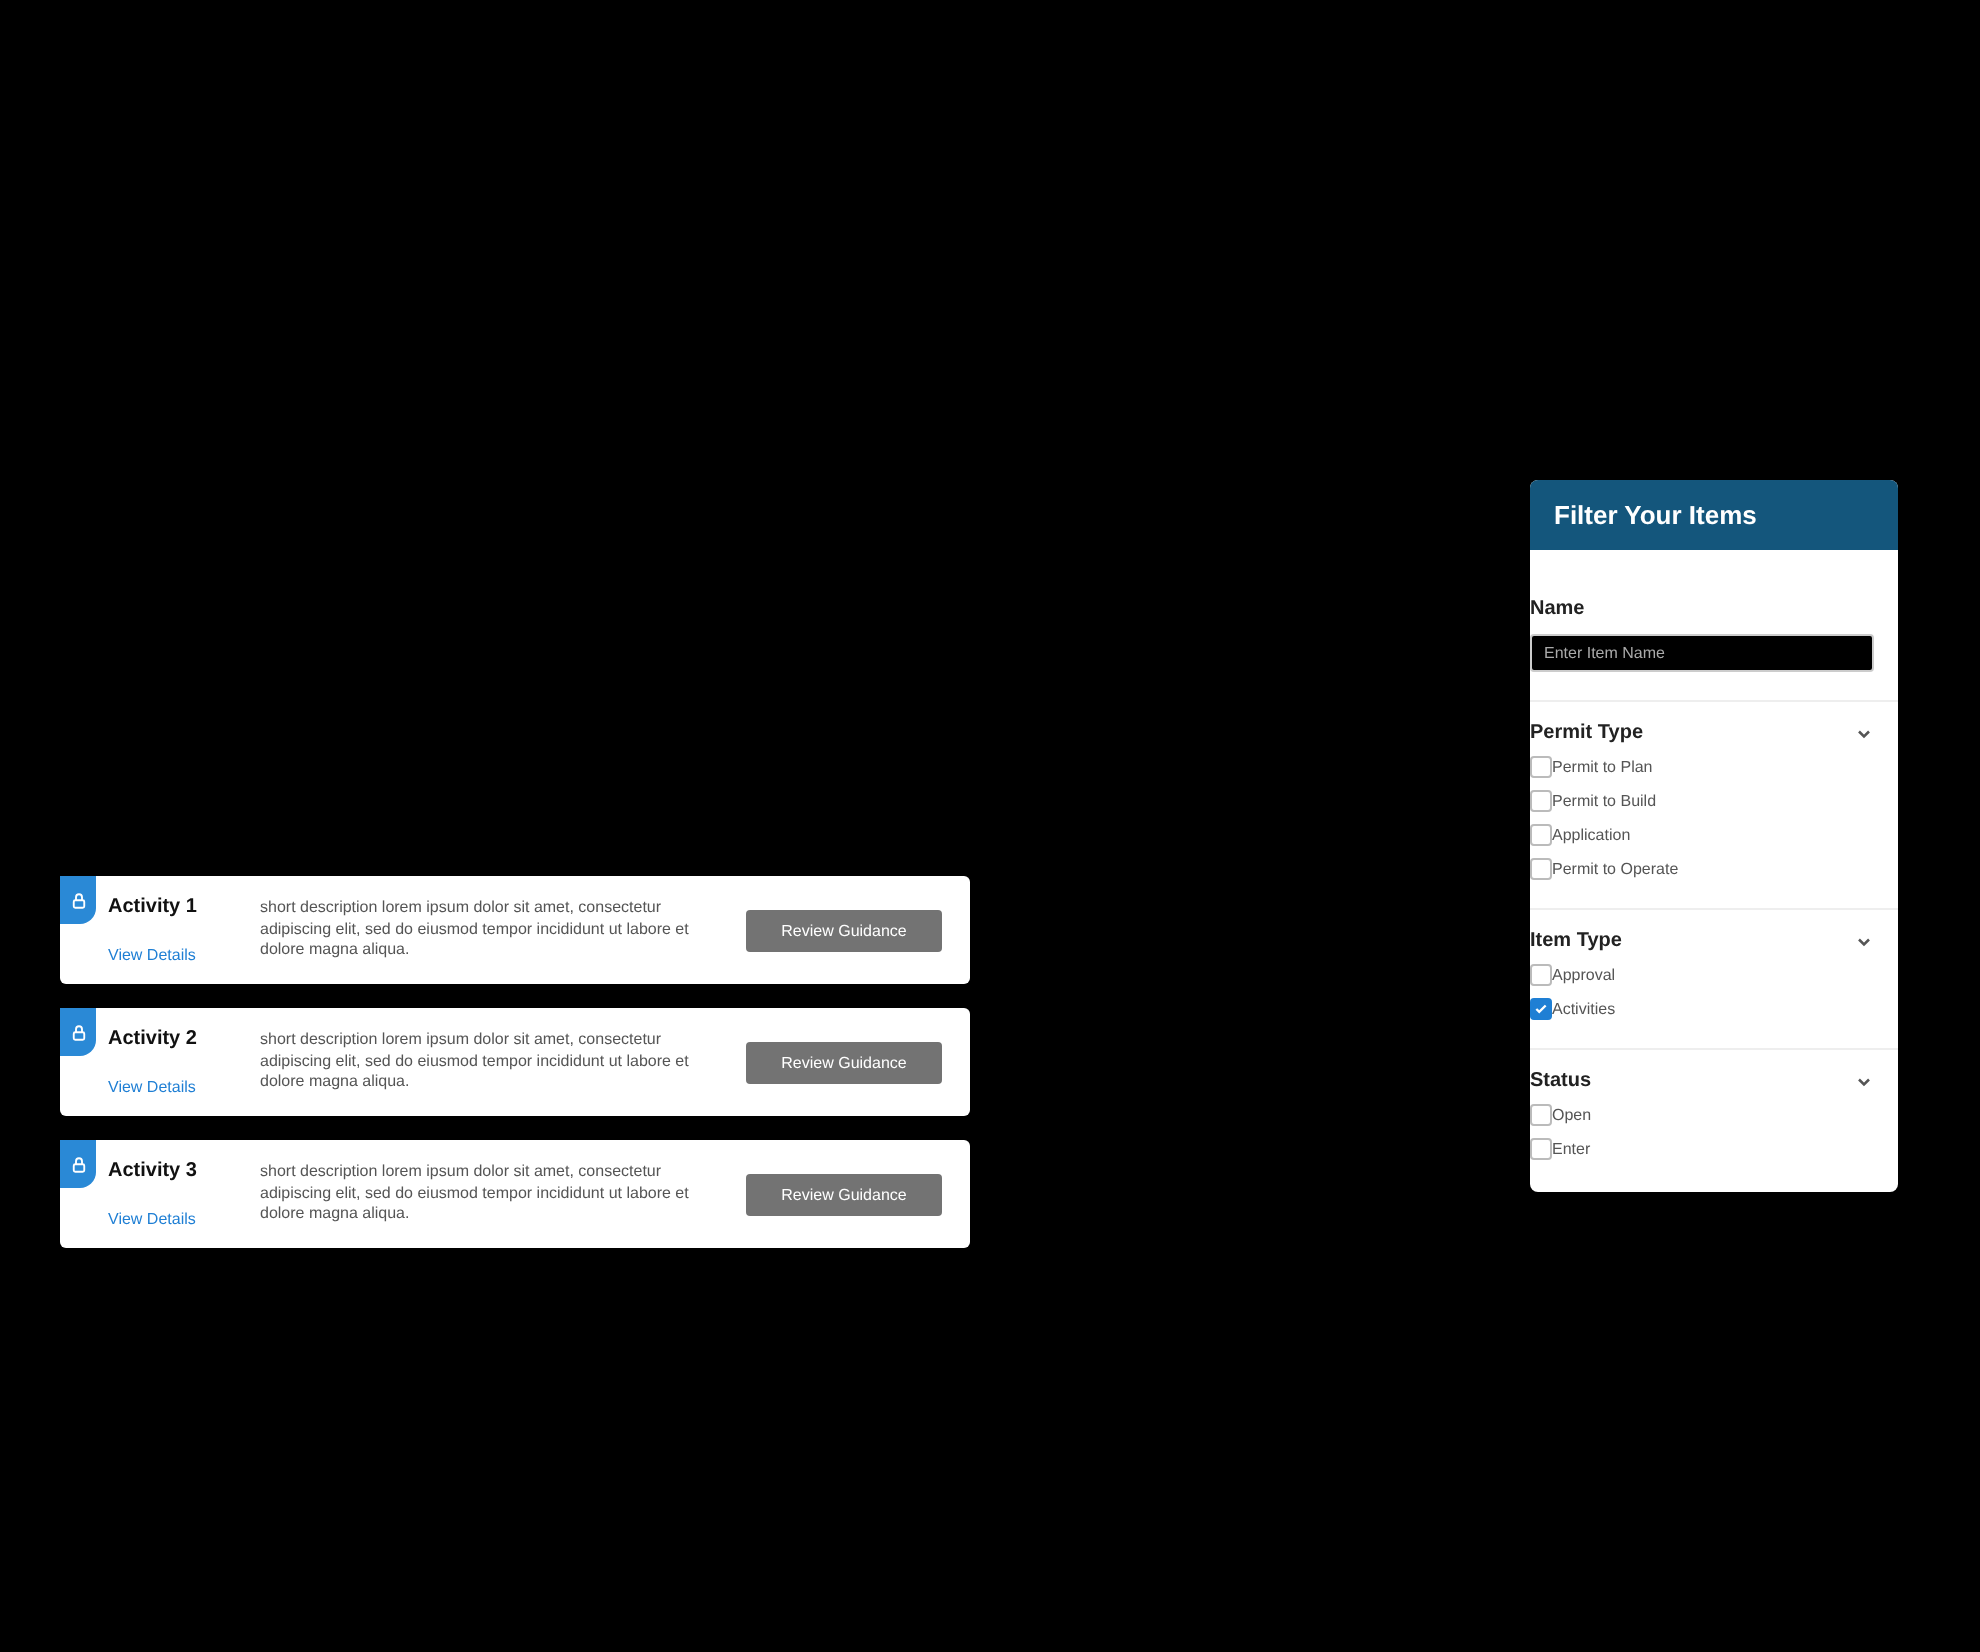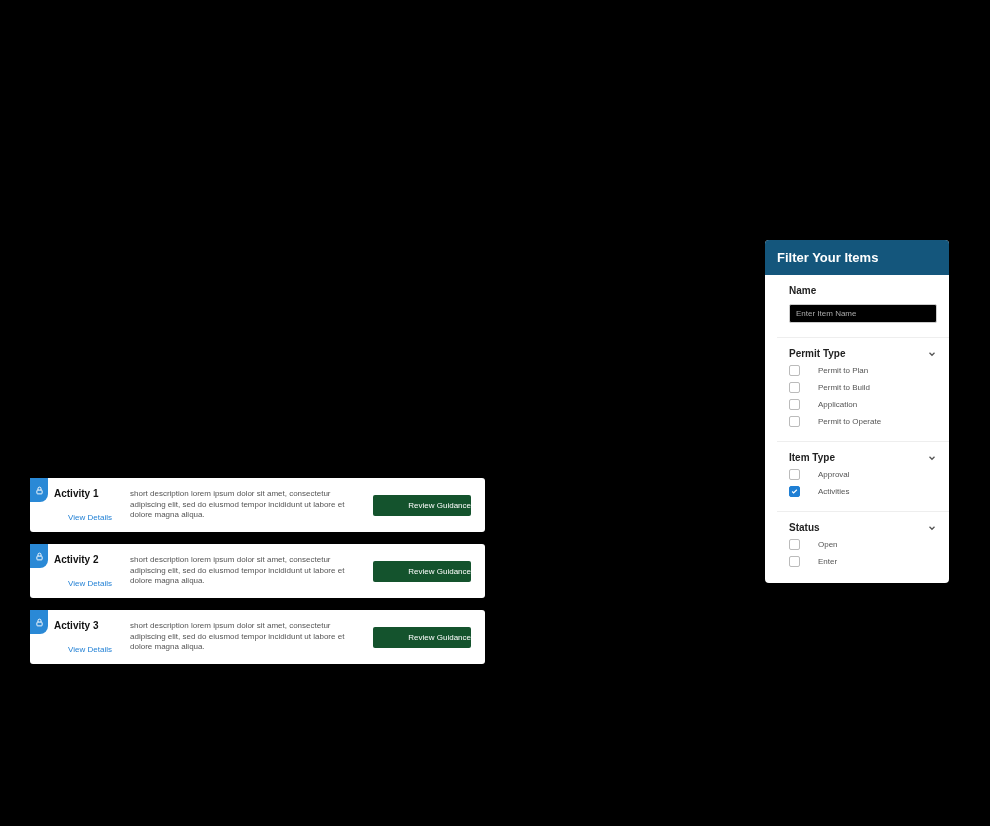--- a/index.html
+++ b/index.html
@@ -8,21 +8,21 @@
     height: 826px;
     background: #000;
     font-family: -apple-system, BlinkMacSystemFont, "Segoe UI", Arial, sans-serif;
     position: relative;
   }
 
   
   .activities {
     position: absolute;
     left: 30px;
-    top: 478px;
+    top: 438px;
     width: 455px;
   }
   .activity-card {
     background: #fff;
     border-radius: 3px;
     box-shadow: 0 2px 6px rgba(0,0,0,0.3);
     margin-bottom: 12px;
     position: relative;
     display: flex;
     align-items: center;
@@ -48,37 +48,36 @@
   .activity-title {
     font-size: 10px;
     font-weight: 700;
     color: #111;
   }
   .activity-link {
     font-size: 8px;
     color: #1f7fd4;
     margin-top: 14px;
     cursor: pointer;
-    text-align: center;
   }
   .activity-desc {
     font-size: 8px;
     color: #555;
     line-height: 1.35;
     flex: 1;
     padding: 0 10px 0 4px;
   }
   .review-btn {
-    background: #14532d;
+    background: #737373;
     color: #fff;
     font-size: 8px;
     font-weight: 500;
     padding: 6px 0;
     width: 98px;
-    text-align: right;
+    text-align: center;
     border-radius: 2px;
     cursor: pointer;
     flex-shrink: 0;
   }
 
   
   .filter-panel {
     position: absolute;
     left: 765px;
     top: 240px;
@@ -89,21 +88,22 @@
     overflow: hidden;
   }
   .filter-header {
     background: #14567c;
     color: #fff;
     font-size: 13px;
     font-weight: 700;
     padding: 10px 12px;
   }
   .filter-body {
-    padding: 10px 12px 12px 24px;
+    padding: 10px 12px 12px 0;
+    margin-top: 14px;
   }
   .fsection {
     margin-bottom: 14px;
   }
   .fsection:last-child { margin-bottom: 4px; }
   .fsection-head {
     display: flex;
     justify-content: space-between;
     align-items: center;
     margin-bottom: 6px;
@@ -125,21 +125,21 @@
     border-radius: 2px;
     padding: 4px 6px;
     font-size: 8px;
     color: #999;
     background: #000000;
   }
   .itext::placeholder { color: #aaa; }
   .opt {
     display: flex;
     align-items: center;
-    gap: 18px;
+    gap: 0;
     margin-bottom: 6px;
     cursor: pointer;
   }
   .opt:last-child { margin-bottom:0; }
   .cb {
     width: 11px;
     height: 11px;
     border: 1px solid #bbb;
     border-radius: 2px;
     background: #fff;

